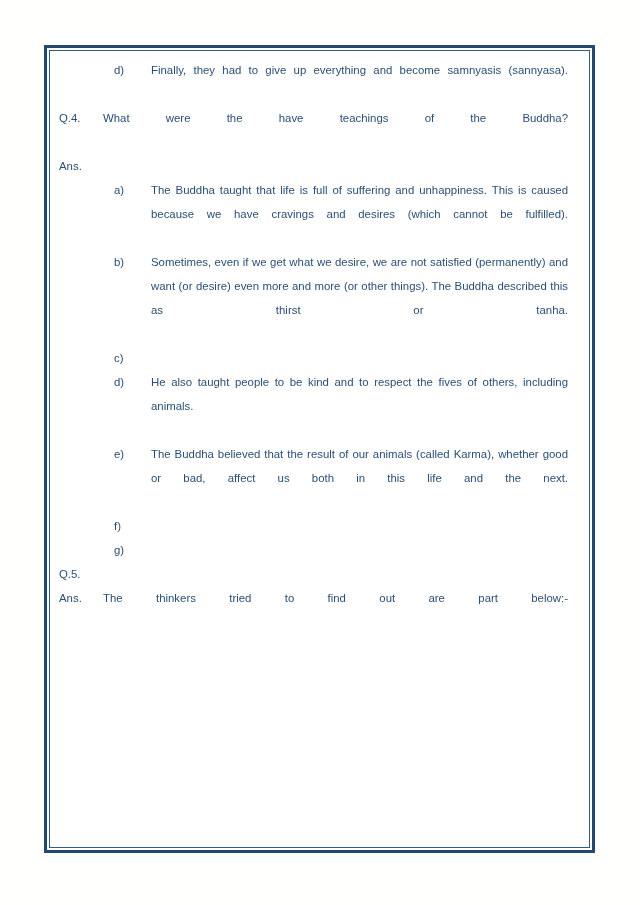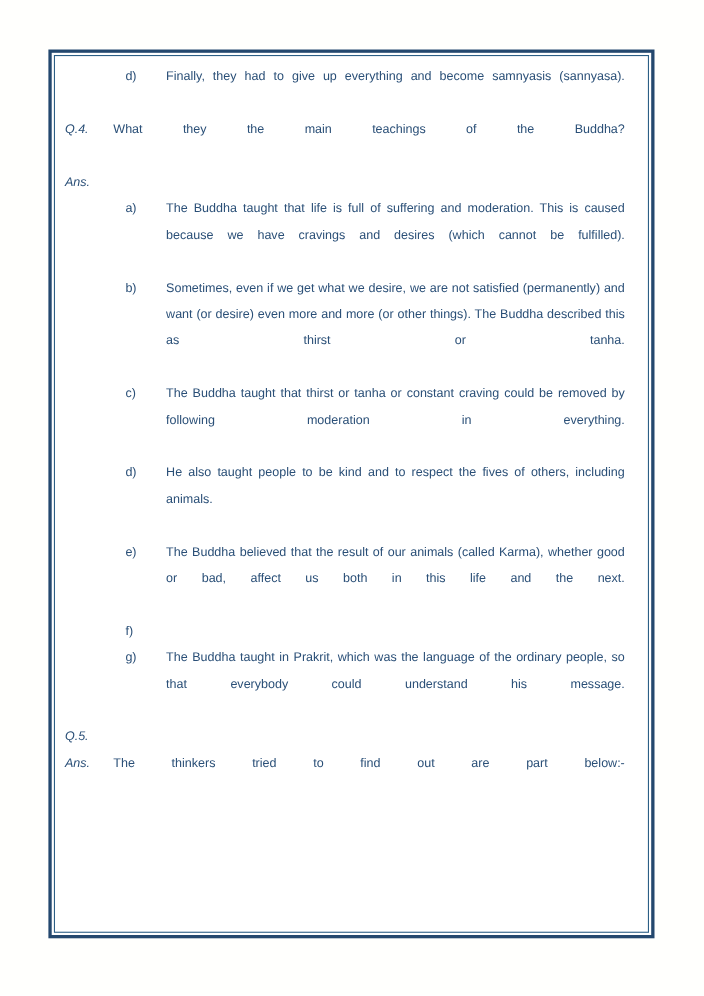--- a/index.html
+++ b/index.html
@@ -70,21 +70,20 @@
   .qa {
     padding-left: 44px;
     padding-right: 12px;
   }
   .qa > .marker {
     position: absolute;
     left: 0;
     top: 0;
     width: 40px;
     text-align: left;
-    font-style: italic;
   }
 
   
   .item {
     padding-left: 92px;
     padding-right: 12px;
   }
   .item > .marker {
     position: absolute;
     left: 55px;
@@ -108,27 +107,27 @@
   }
 </style>
 </head>
 <body>
 
 <div id="page">
   <div id="doc-frame-outer">
     <div id="doc-frame-inner">
       <div id="doc-body">
           <div class="row item"><span class="marker">d)</span><span>Finally, they had to give up everything and become samnyasis (sannyasa).</span></div>
-          <div class="row qa"><span class="marker">Q.4.</span><span>What they the main teachings of the Buddha?</span></div>
+          <div class="row qa"><span class="marker">Q.4.</span><span>What were the have teachings of the Buddha?</span></div>
           <div class="row qa"><span class="marker">Ans.</span></div>
-          <div class="row item"><span class="marker">a)</span><span>The Buddha taught that life is full of suffering and moderation. This is caused because we have cravings and desires (which cannot be fulfilled).</span></div>
+          <div class="row item"><span class="marker">a)</span><span>The Buddha taught that life is full of suffering and unhappiness. This is caused because we have cravings and desires (which cannot be fulfilled).</span></div>
           <div class="row item"><span class="marker">b)</span><span>Sometimes, even if we get what we desire, we are not satisfied (permanently) and want (or desire) even more and more (or other things). The Buddha described this as thirst or tanha.</span></div>
-          <div class="row item"><span class="marker">c)</span><span>The Buddha taught that thirst or tanha or constant craving could be removed by following moderation in everything.</span></div>
+          <div class="row item"><span class="marker">c)</span></div>
           <div class="row item"><span class="marker">d)</span><span>He also taught people to be kind and to respect the fives of others, including animals.</span></div>
           <div class="row item"><span class="marker">e)</span><span>The Buddha believed that the result of our animals (called Karma), whether good or bad, affect us both in this life and the next.</span></div>
           <div class="row item"><span class="marker">f)</span></div>
-          <div class="row item"><span class="marker">g)</span><span>The Buddha taught in Prakrit, which was the language of the ordinary people, so that everybody could understand his message.</span></div>
+          <div class="row item"><span class="marker">g)</span></div>
           <div class="row qa"><span class="marker">Q.5.</span></div>
           <div class="row qa"><span class="marker">Ans.</span><span>The thinkers tried to find out are part below:-</span></div>
         </div>
     </div>
   </div>
 </div>
 
 </body></html>

